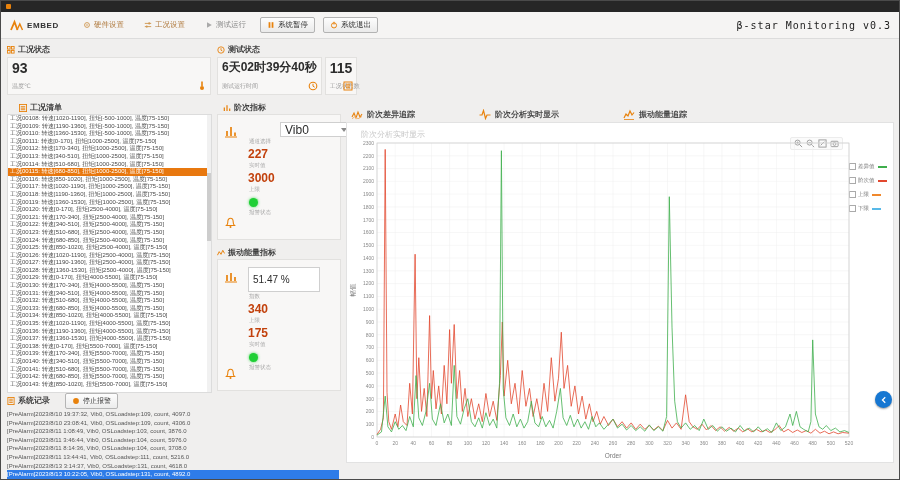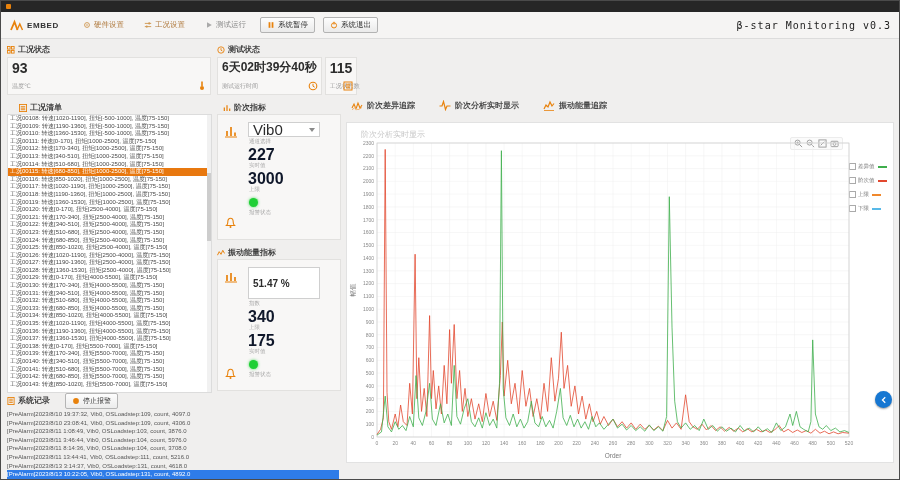--- a/index.html
+++ b/index.html
@@ -46,32 +46,32 @@
             background:linear-gradient(#fdfdfd,#ececec);padding:2px 6px;}
   #log-list{position:absolute;left:6px;top:409px;width:332px;height:69px;overflow:hidden;}
   .log-row{height:8.6px;line-height:8.7px;font-size:6px;color:#565656;white-space:nowrap;}
   .log-row.selected{background:#2e7ce8;color:#fff;}
   
   .ind-card{position:absolute;background:#f8f7f6;border:1px solid #e2e1df;box-sizing:border-box;}
   #order-card{left:216px;top:113px;width:124px;height:126px;}
   #energy-card{left:216px;top:258px;width:124px;height:132px;}
   .ind-left-icon{position:absolute;left:6px;}
   .ind-content{margin-left:30px;padding-top:7px;display:flex;flex-direction:column;}
-  .combo{width:72px;height:15px;background:#fff;border:1px solid #cfcfcf;font-size:15px;color:#2c2c2c;
-         display:flex;align-items:center;padding:0 4px;box-sizing:border-box;}
+  .combo{width:72px;height:15px;background:#fff;border:1px solid #cfcfcf;font-size:12px;color:#2c2c2c;
+         display:flex;align-items:center;padding:0 4px;box-sizing:border-box;margin-left:32px;}
   .combo::after{content:"";margin-left:auto;border-left:3px solid transparent;
                 border-right:3px solid transparent;border-top:4px solid #8a8a8a;}
-  .valbox{width:72px;height:32px;background:#fff;border:1px solid #cfcfcf;font-size:10px;font-weight:bold;
+  .valbox{width:72px;height:25px;background:#fff;border:1px solid #cfcfcf;font-size:10px;font-weight:normal;
           color:#2c2c2c;display:flex;align-items:center;padding:0 4px;box-sizing:border-box;}
   .tiny-label{font-size:5.5px;color:#a8a8a8;margin:1px 0 3px 1px;}
-  .big-val{font-size:16px;font-weight:bold;color:#0f172a;line-height:13px;}
+  .big-val{font-size:12px;font-weight:bold;color:#c2410c;line-height:13px;}
   .status-dot{width:9px;height:9px;border-radius:50%;background:#1fcf35;
               box-shadow:0 0 3px rgba(31,207,53,.8);margin:2px 0 1px 1px;}
   
-  #chart-tabs{position:absolute;left:350px;top:99px;display:flex;gap:24px;}
+  #chart-tabs{position:absolute;left:350px;top:108px;display:flex;gap:64px;}
   .chart-tab{display:flex;align-items:center;gap:4px;font-size:8px;font-weight:bold;color:#4a4a4a;}
   #chart-box{position:absolute;left:345px;top:121px;width:548px;height:341px;background:#fff;
              border:1px solid #e2e2e2;box-sizing:border-box;}
   .watermark{position:absolute;left:14px;top:6px;font-size:8px;color:#c8c8c8;}
   #chart-toolbar{position:absolute;right:50px;top:14px;display:flex;gap:3px;align-items:center;
                  border:1px solid #ececec;border-radius:2px;padding:1px 3px;background:#fbfbfb;}
   #legend{position:absolute;right:4px;top:40px;width:40px;display:flex;flex-direction:column;gap:7px;}
   .legend-item{display:flex;align-items:center;gap:2px;font-size:5.5px;color:#777;}
   .legend-check{width:5px;height:5px;border:1px solid #aaa;background:#fff;flex:none;}
   .legend-swatch{width:9px;height:2px;flex:none;margin-left:1px;}

